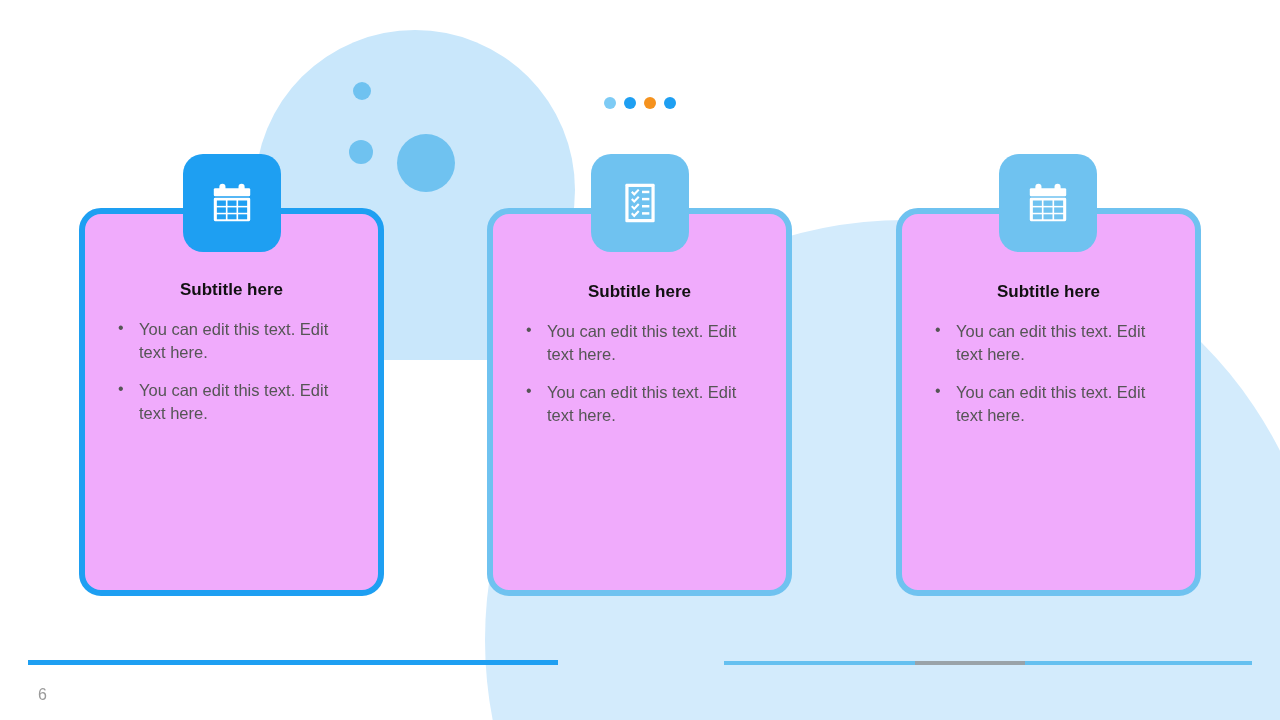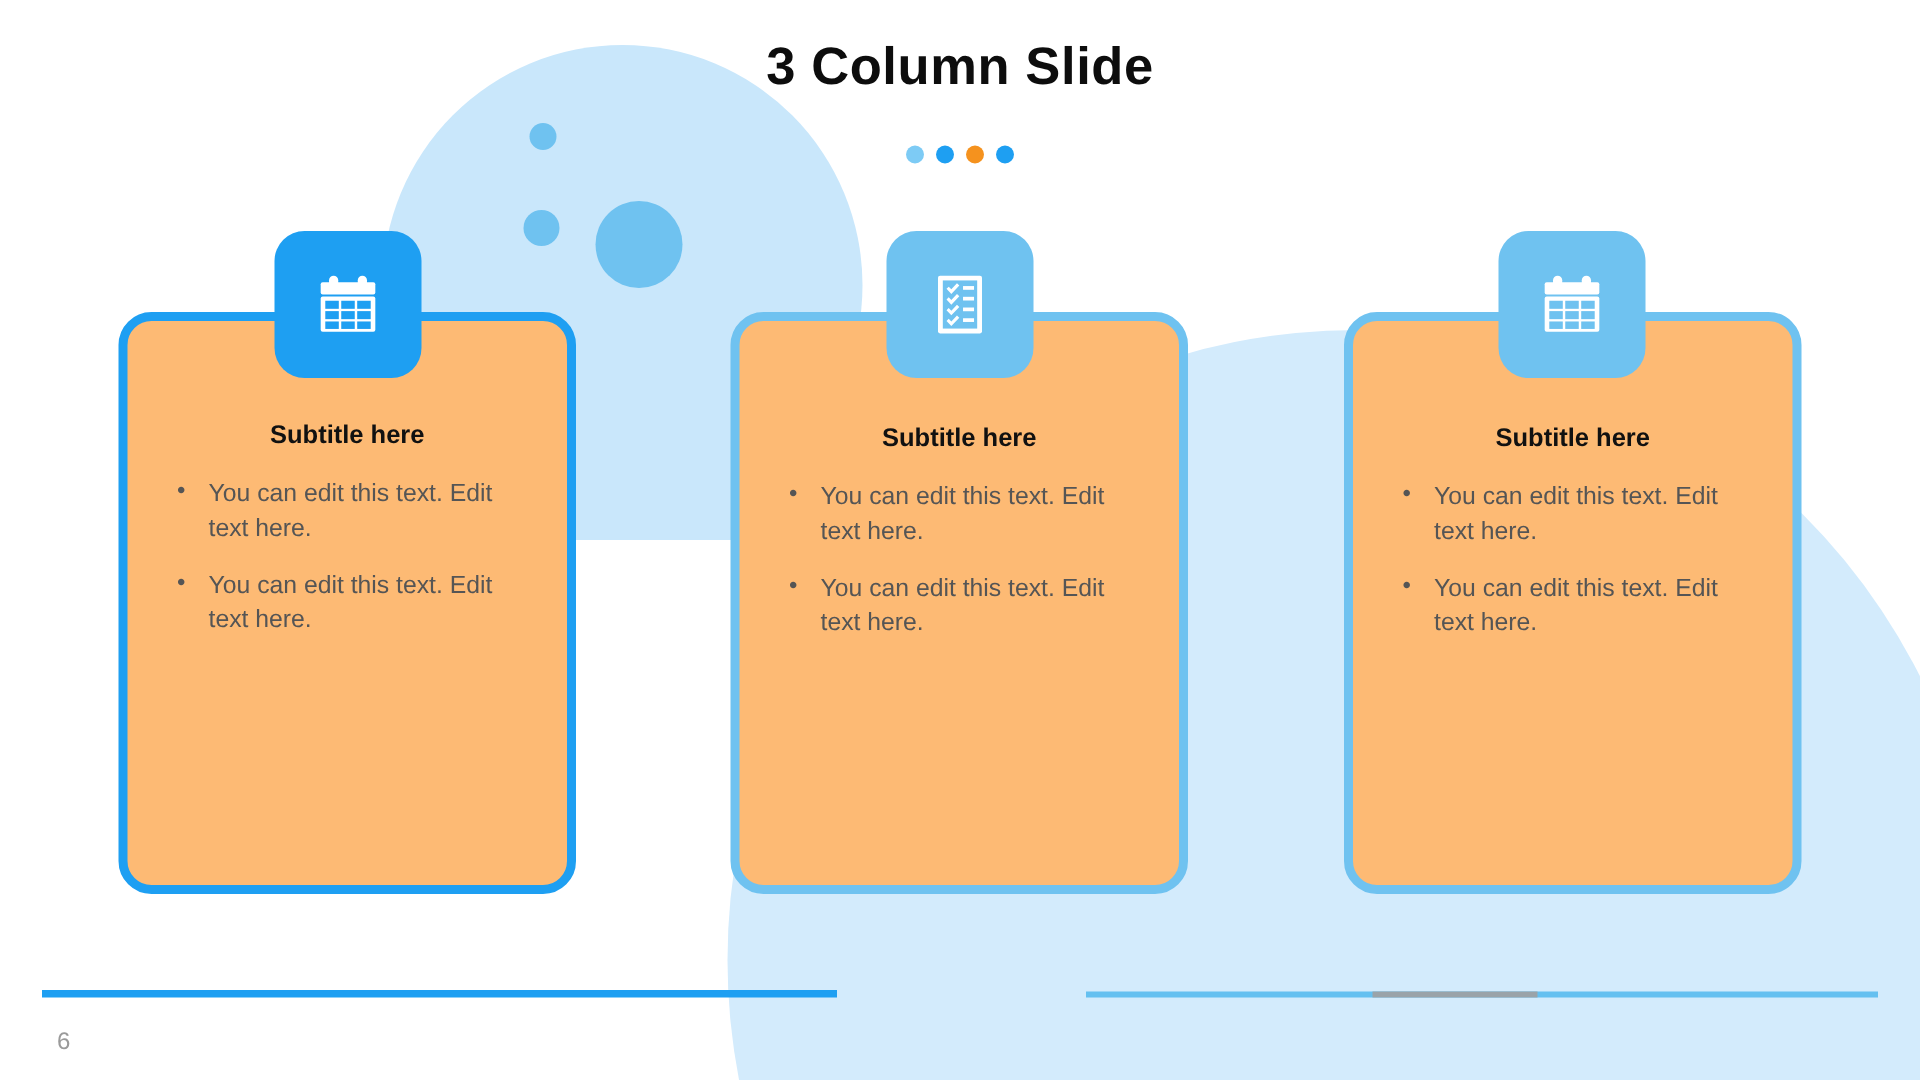--- a/index.html
+++ b/index.html
@@ -61,21 +61,21 @@
   .dot {
     width: 12px;
     height: 12px;
     border-radius: 50%;
     display: block;
   }
 
   
   .card {
     position: absolute;
-    background: #fdba74;
+    background: #f0abfc;
     border-style: solid;
     border-width: 6px;
     border-radius: 22px;
     box-sizing: border-box;
   }
   .card-1 { left: 79px;  top: 208px; width: 305px; height: 388px; border-color: #1E9FF2; }
   .card-2 { left: 487px; top: 208px; width: 305px; height: 388px; border-color: #6FC2F0; }
   .card-3 { left: 896px; top: 208px; width: 305px; height: 388px; border-color: #6FC2F0; }
 
   .card-subtitle {
@@ -175,21 +175,20 @@
 
   <svg class="bg-layer" width="1280" height="720" viewBox="0 0 1280 720" xmlns="http://www.w3.org/2000/svg">
     <circle cx="905" cy="640" r="420" fill="#D3EBFC"></circle>
     <circle cx="415" cy="190" r="160" fill="#C9E7FB"></circle>
     <rect x="300" y="190" width="230" height="170" fill="#C9E7FB"></rect>
     <circle cx="362" cy="91" r="9" fill="#6FC2F0"></circle>
     <circle cx="361" cy="152" r="12" fill="#6FC2F0"></circle>
     <circle cx="426" cy="163" r="29" fill="#6FC2F0"></circle>
   </svg>
 
-  <div id="slide-title">3 Column Slide</div>
 
   <div id="dots-row">
     <span class="dot" style="background:#7DCBF5"></span>
     <span class="dot" style="background:#1E9FF2"></span>
     <span class="dot" style="background:#F5921E"></span>
     <span class="dot" style="background:#1E9FF2"></span>
   </div>
 
   <div class="card card-1">
     <div class="card-subtitle">Subtitle here</div>

